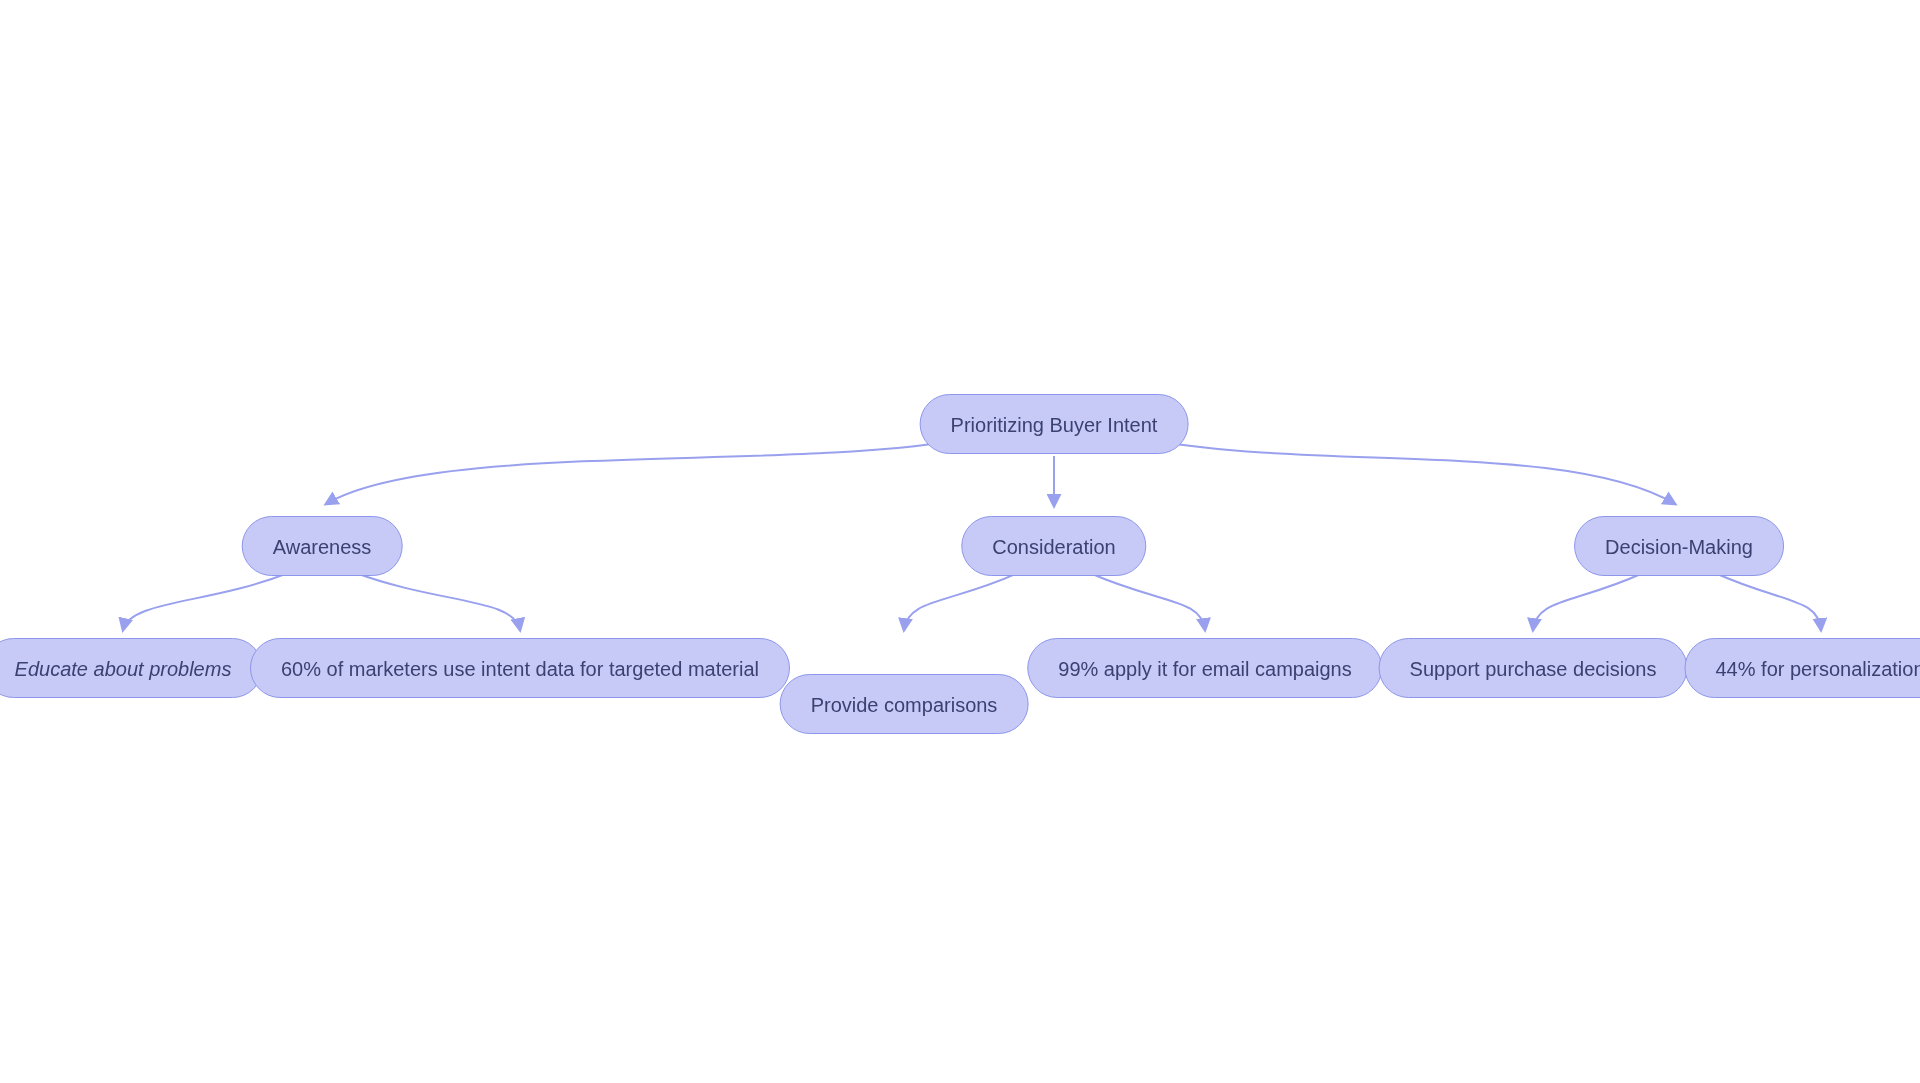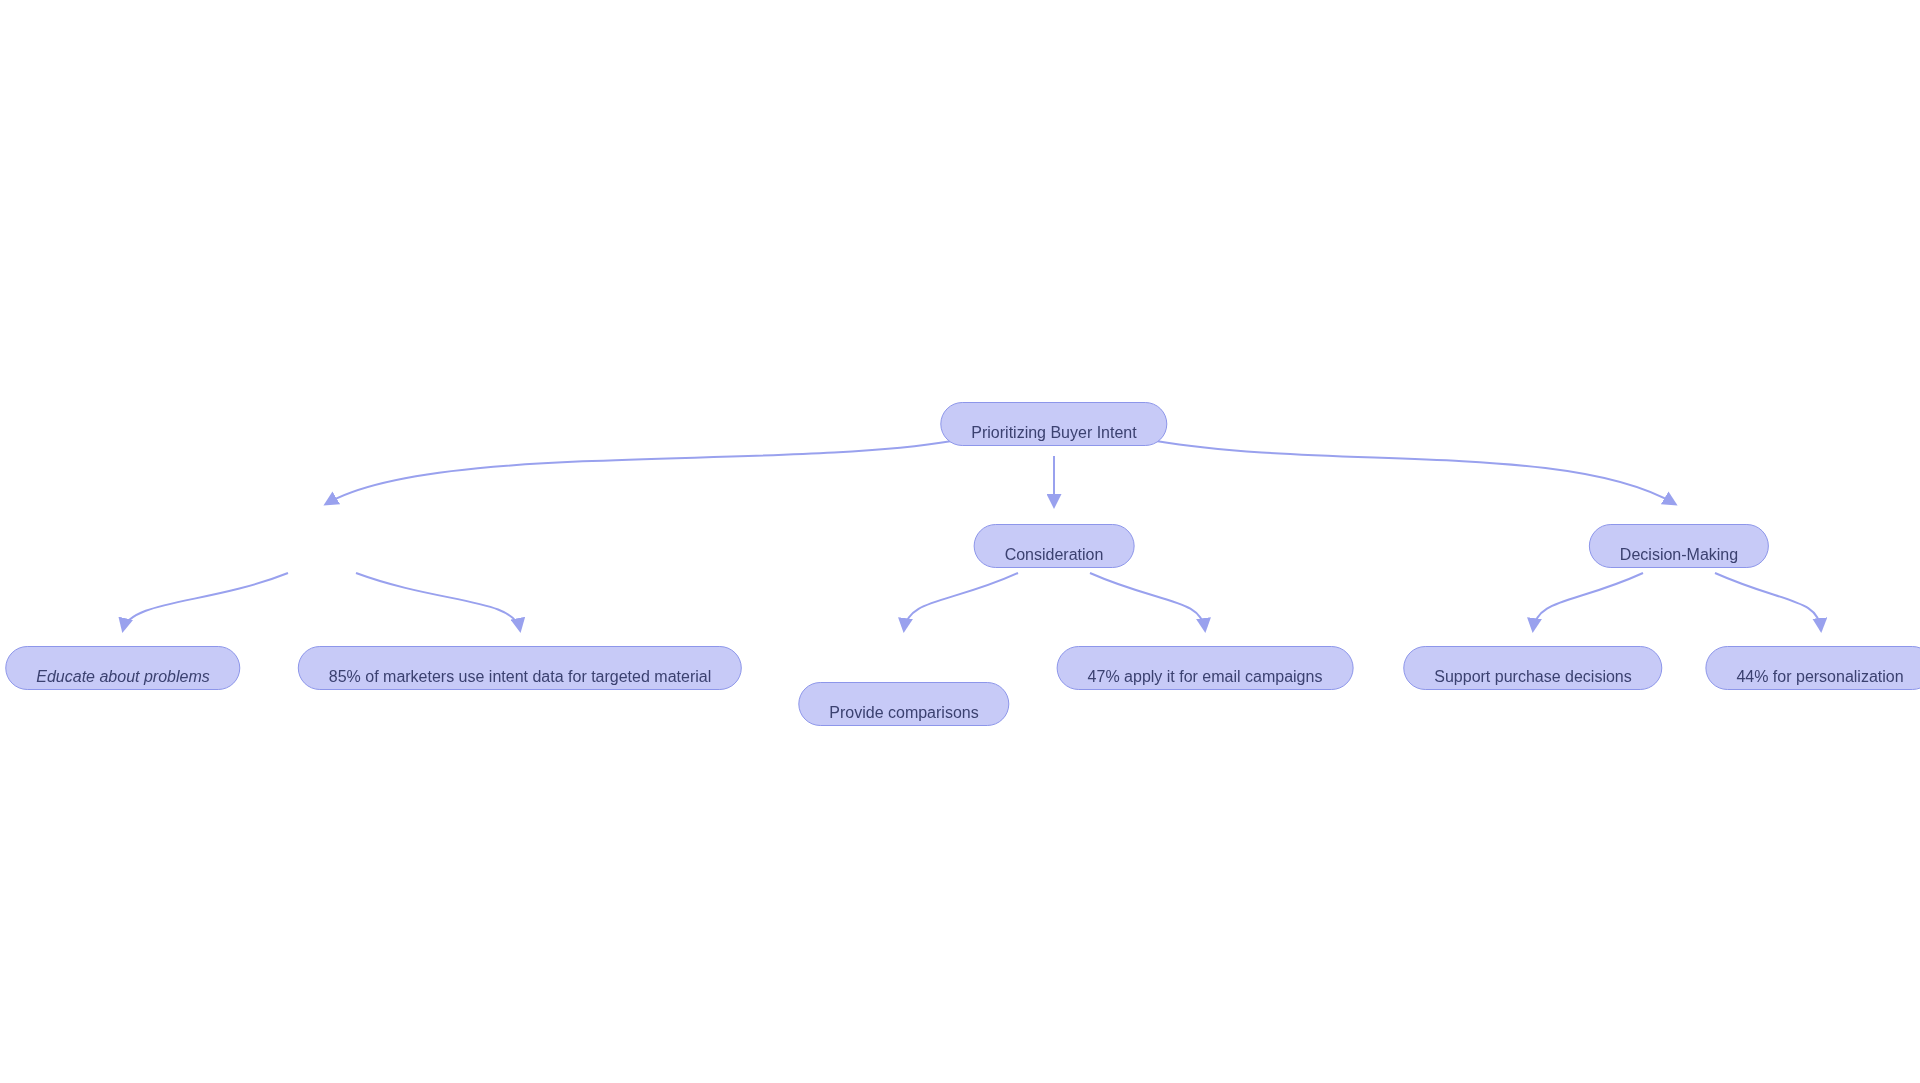--- a/index.html
+++ b/index.html
@@ -20,28 +20,28 @@
     position: absolute;
     left: 0;
     top: 0;
     width: 1920px;
     height: 1083px;
     pointer-events: none;
   }
   .node {
     position: absolute;
     transform: translate(-50%, -50%);
-    height: 44px;
+    height: 60px;
     line-height: 60px;
     padding: 0 30px;
     border-radius: 30px;
     background: var(--node-fill, #c7caf7);
     border: 1.5px solid var(--node-border, #8d96ea);
     color: var(--node-text, #3b4170);
-    font-size: 16px;
+    font-size: 20px;
     white-space: nowrap;
     box-sizing: border-box;
     text-align: center;
   }
   
   #node-root          { left: 1054px; top: 424px; }
   #node-awareness     { left: 322px;  top: 546px; }
   #node-consideration { left: 1054px; top: 546px; }
   #node-decision      { left: 1679px; top: 546px; }
   #node-leaf-educate  { left: 123px;  top: 668px; font-style: italic; }
@@ -77,30 +77,31 @@
 
     <path class="edge" d="M 1018 573 C 950 604, 908 598, 904 630" marker-end="url(#arrow)"></path>
     <path class="edge" d="M 1090 573 C 1160 604, 1201 598, 1205 630" marker-end="url(#arrow)"></path>
 
     <path class="edge" d="M 1643 573 C 1575 604, 1537 598, 1533 630" marker-end="url(#arrow)"></path>
     <path class="edge" d="M 1715 573 C 1785 604, 1818 598, 1821 630" marker-end="url(#arrow)"></path>
   </svg>
 
   <div class="node" id="node-root">Prioritizing Buyer Intent</div>
 
+  <div class="node" id="node-awareness">Awareness</div>
 
   <div class="node" id="node-consideration">Consideration</div>
 
   <div class="node" id="node-decision">Decision-Making</div>
 
   <div class="node" id="node-leaf-educate">Educate about problems</div>
 
-  <div class="node" id="node-leaf-52">85% of marketers use intent data for targeted material</div>
+  <div class="node" id="node-leaf-52">60% of marketers use intent data for targeted material</div>
 
   <div class="node" id="node-leaf-compare">Provide comparisons</div>
 
-  <div class="node" id="node-leaf-47">47% apply it for email campaigns</div>
+  <div class="node" id="node-leaf-47">99% apply it for email campaigns</div>
 
   <div class="node" id="node-leaf-support">Support purchase decisions</div>
 
   <div class="node" id="node-leaf-44">44% for personalization</div>
 
 </div>
 
 </body></html>

